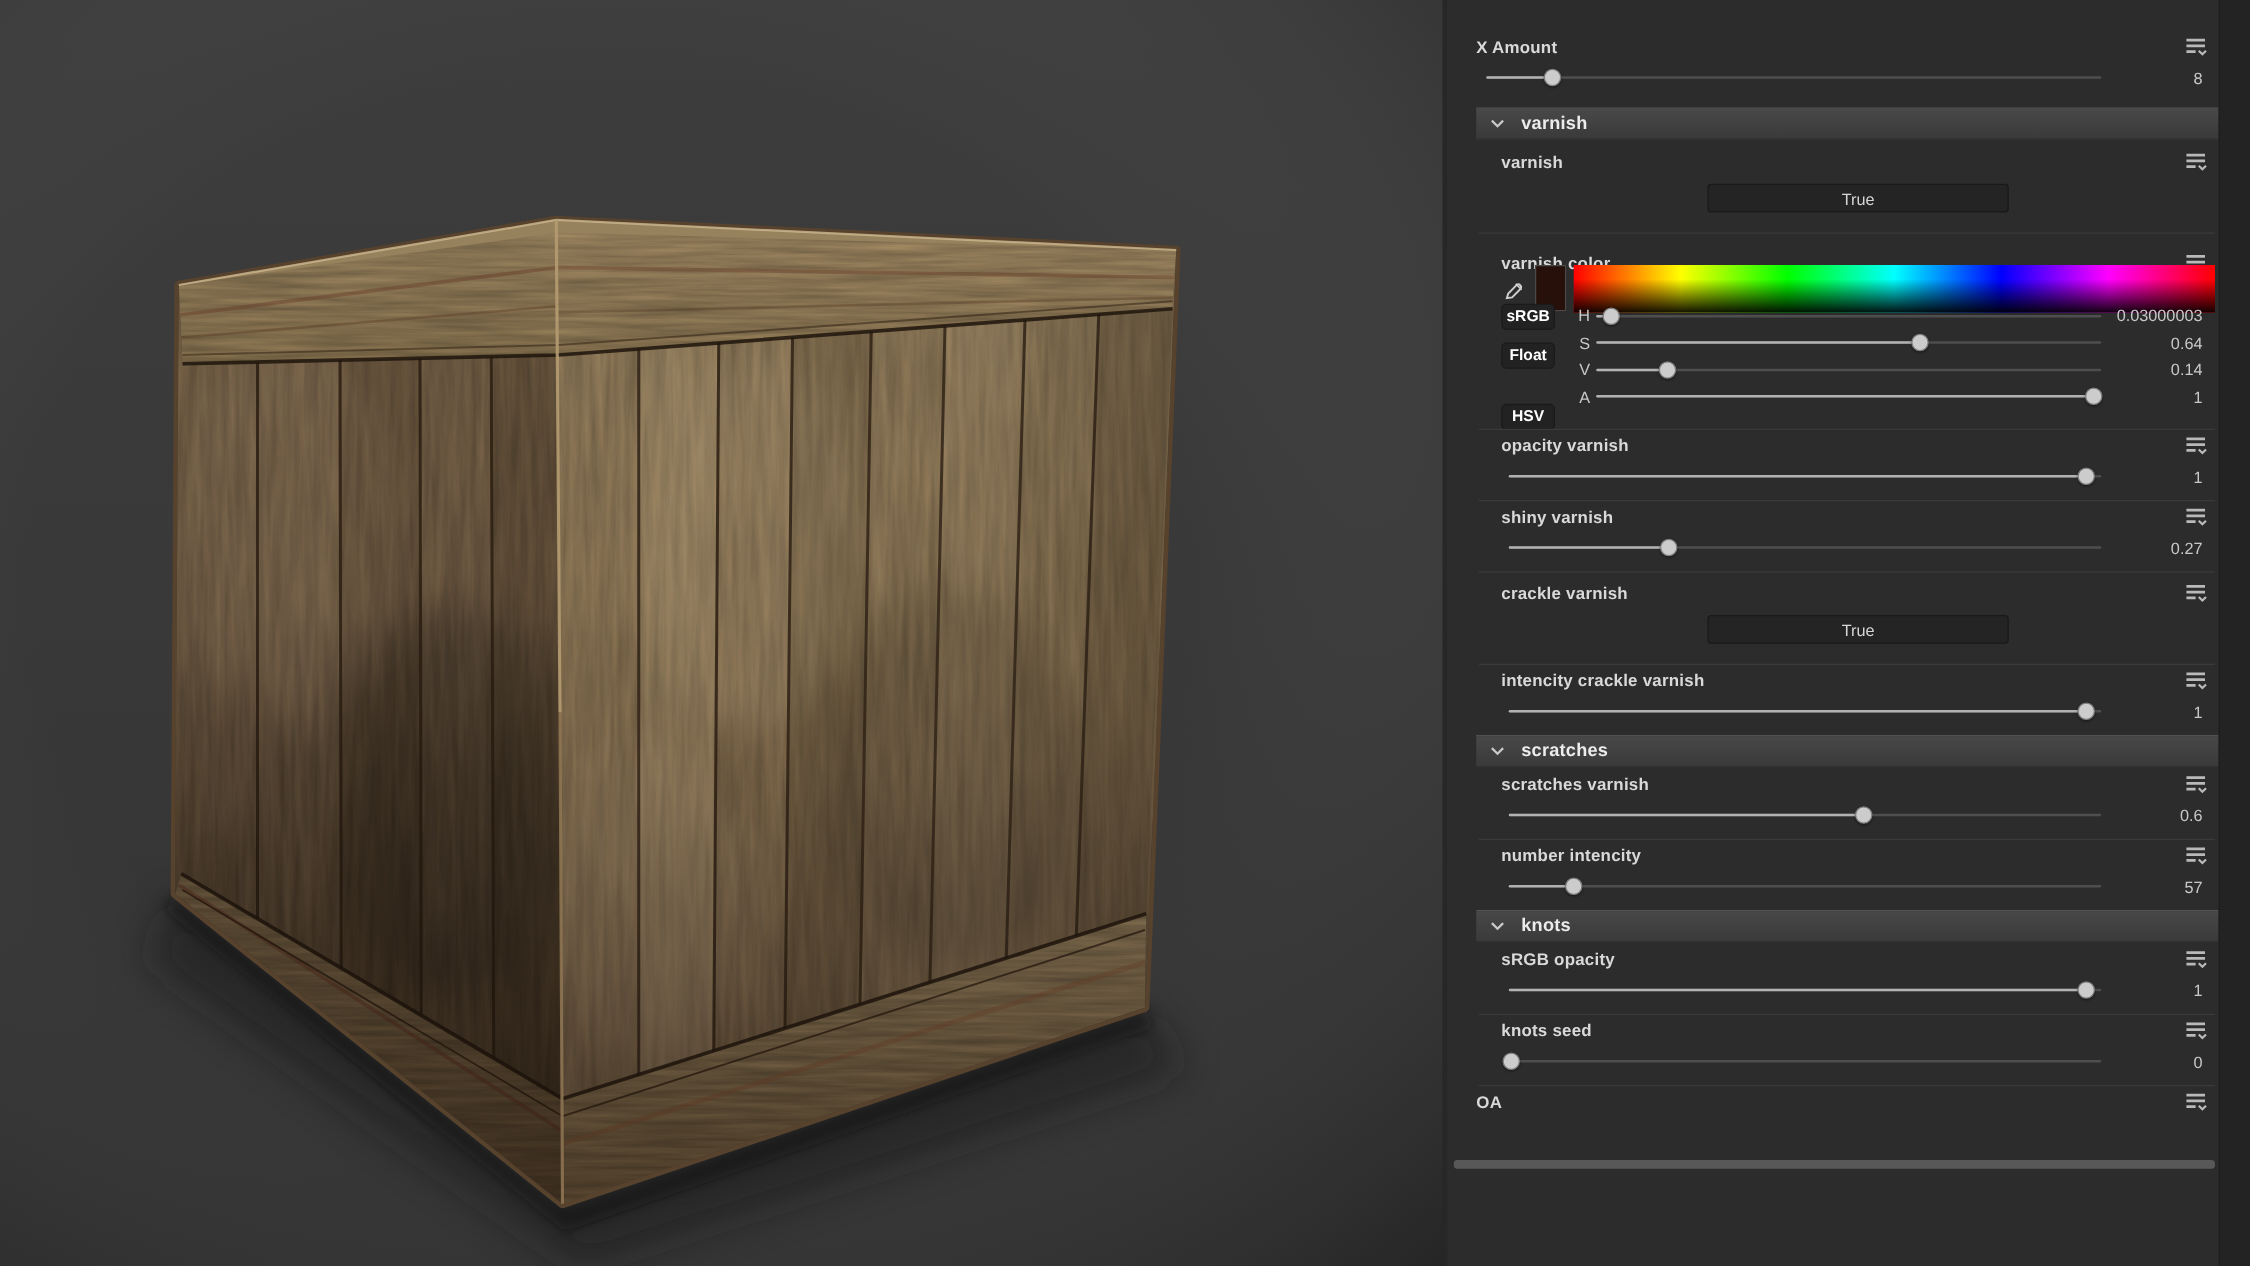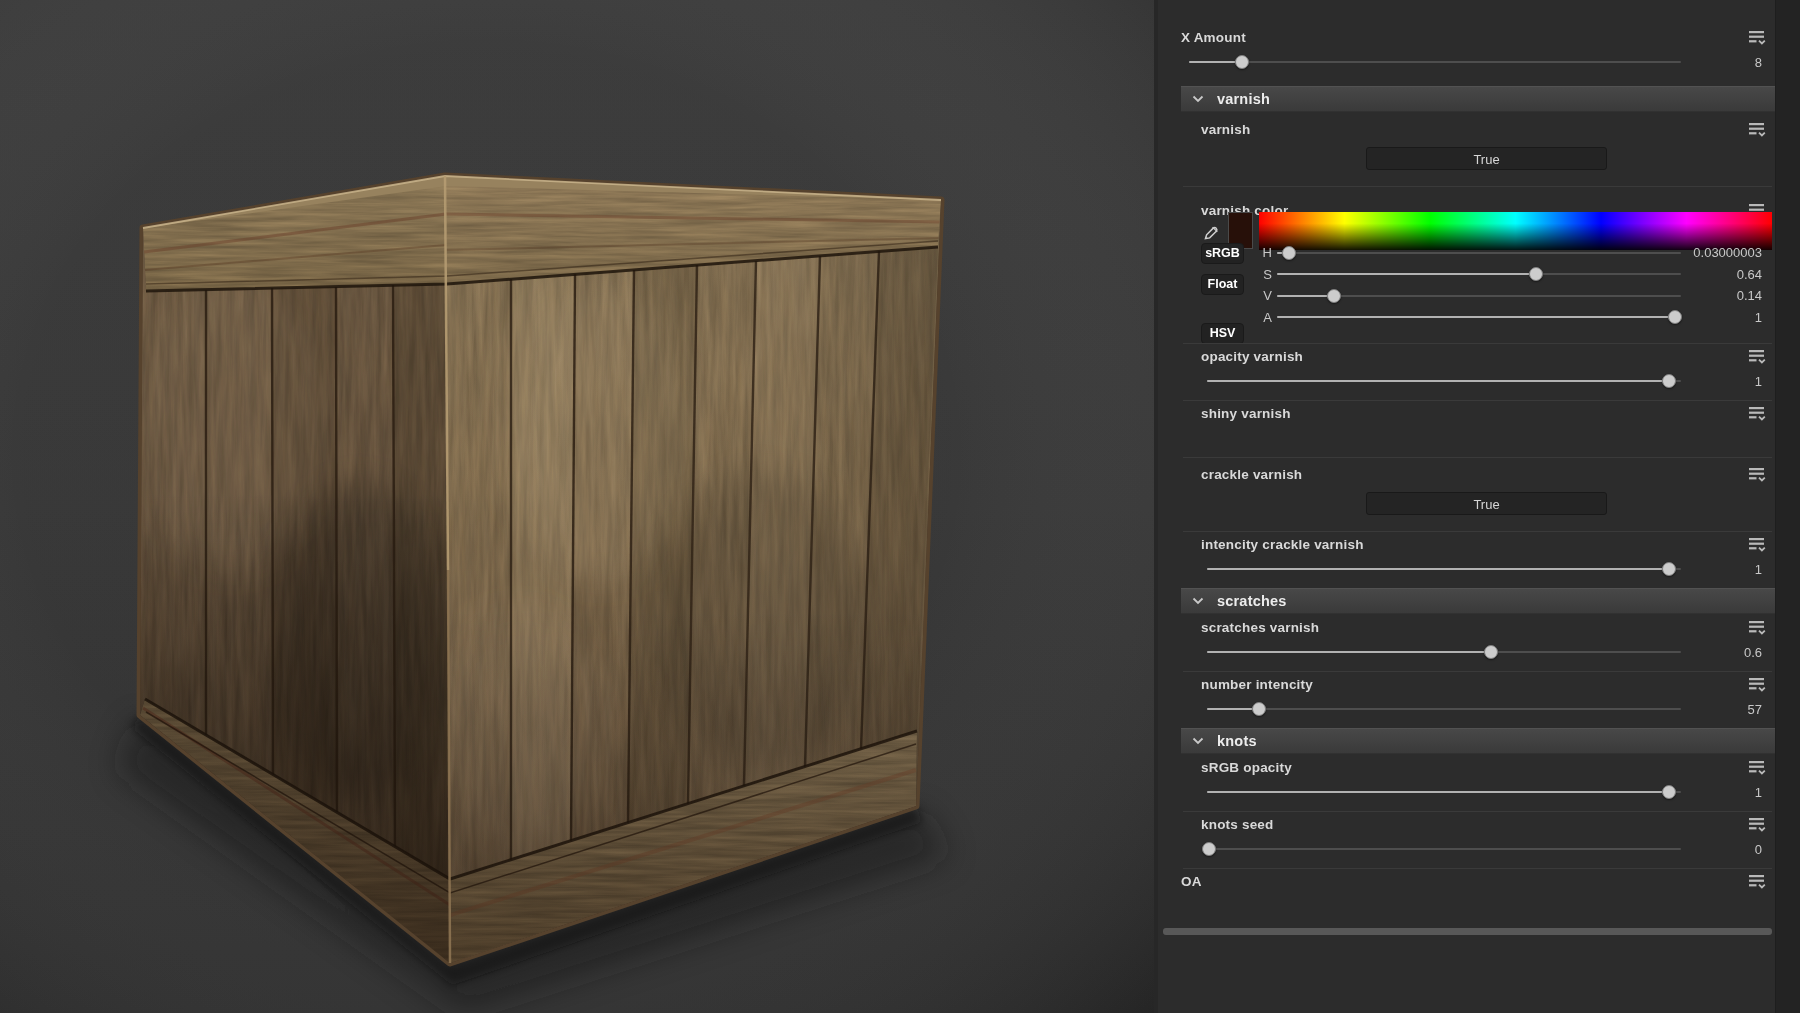--- a/index.html
+++ b/index.html
@@ -384,20 +384,28 @@
             <span class="lbl">shiny varnish</span>
             <span class="micon"><svg width="17" height="15" viewBox="0 0 17 15">
                 <g fill="#c6c6c6">
                   <rect x="0" y="1" width="15" height="2.2"></rect>
                   <rect x="0" y="5.6" width="15" height="2.2"></rect>
                   <rect x="0" y="10.2" width="7.5" height="2.2"></rect>
                 </g>
                 <path d="M10 10.6 L12.9 13.4 L15.8 10.6" stroke="#c6c6c6" stroke-width="1.8" fill="none"></path>
               </svg></span>
           </div>
+          <div class="sline">
+            <div class="twrap">
+              <div class="track"></div>
+              <div class="fill" style="width: 27%;"></div>
+              <div class="handle" style="left: 27%;"></div>
+            </div>
+            <div class="val">0.27</div>
+          </div>
         </div>
         <div class="row ind row-bool divtop">
           <div class="lblline">
             <span class="lbl">crackle varnish</span>
             <span class="micon"><svg width="17" height="15" viewBox="0 0 17 15">
                 <g fill="#c6c6c6">
                   <rect x="0" y="1" width="15" height="2.2"></rect>
                   <rect x="0" y="5.6" width="15" height="2.2"></rect>
                   <rect x="0" y="10.2" width="7.5" height="2.2"></rect>
                 </g>

